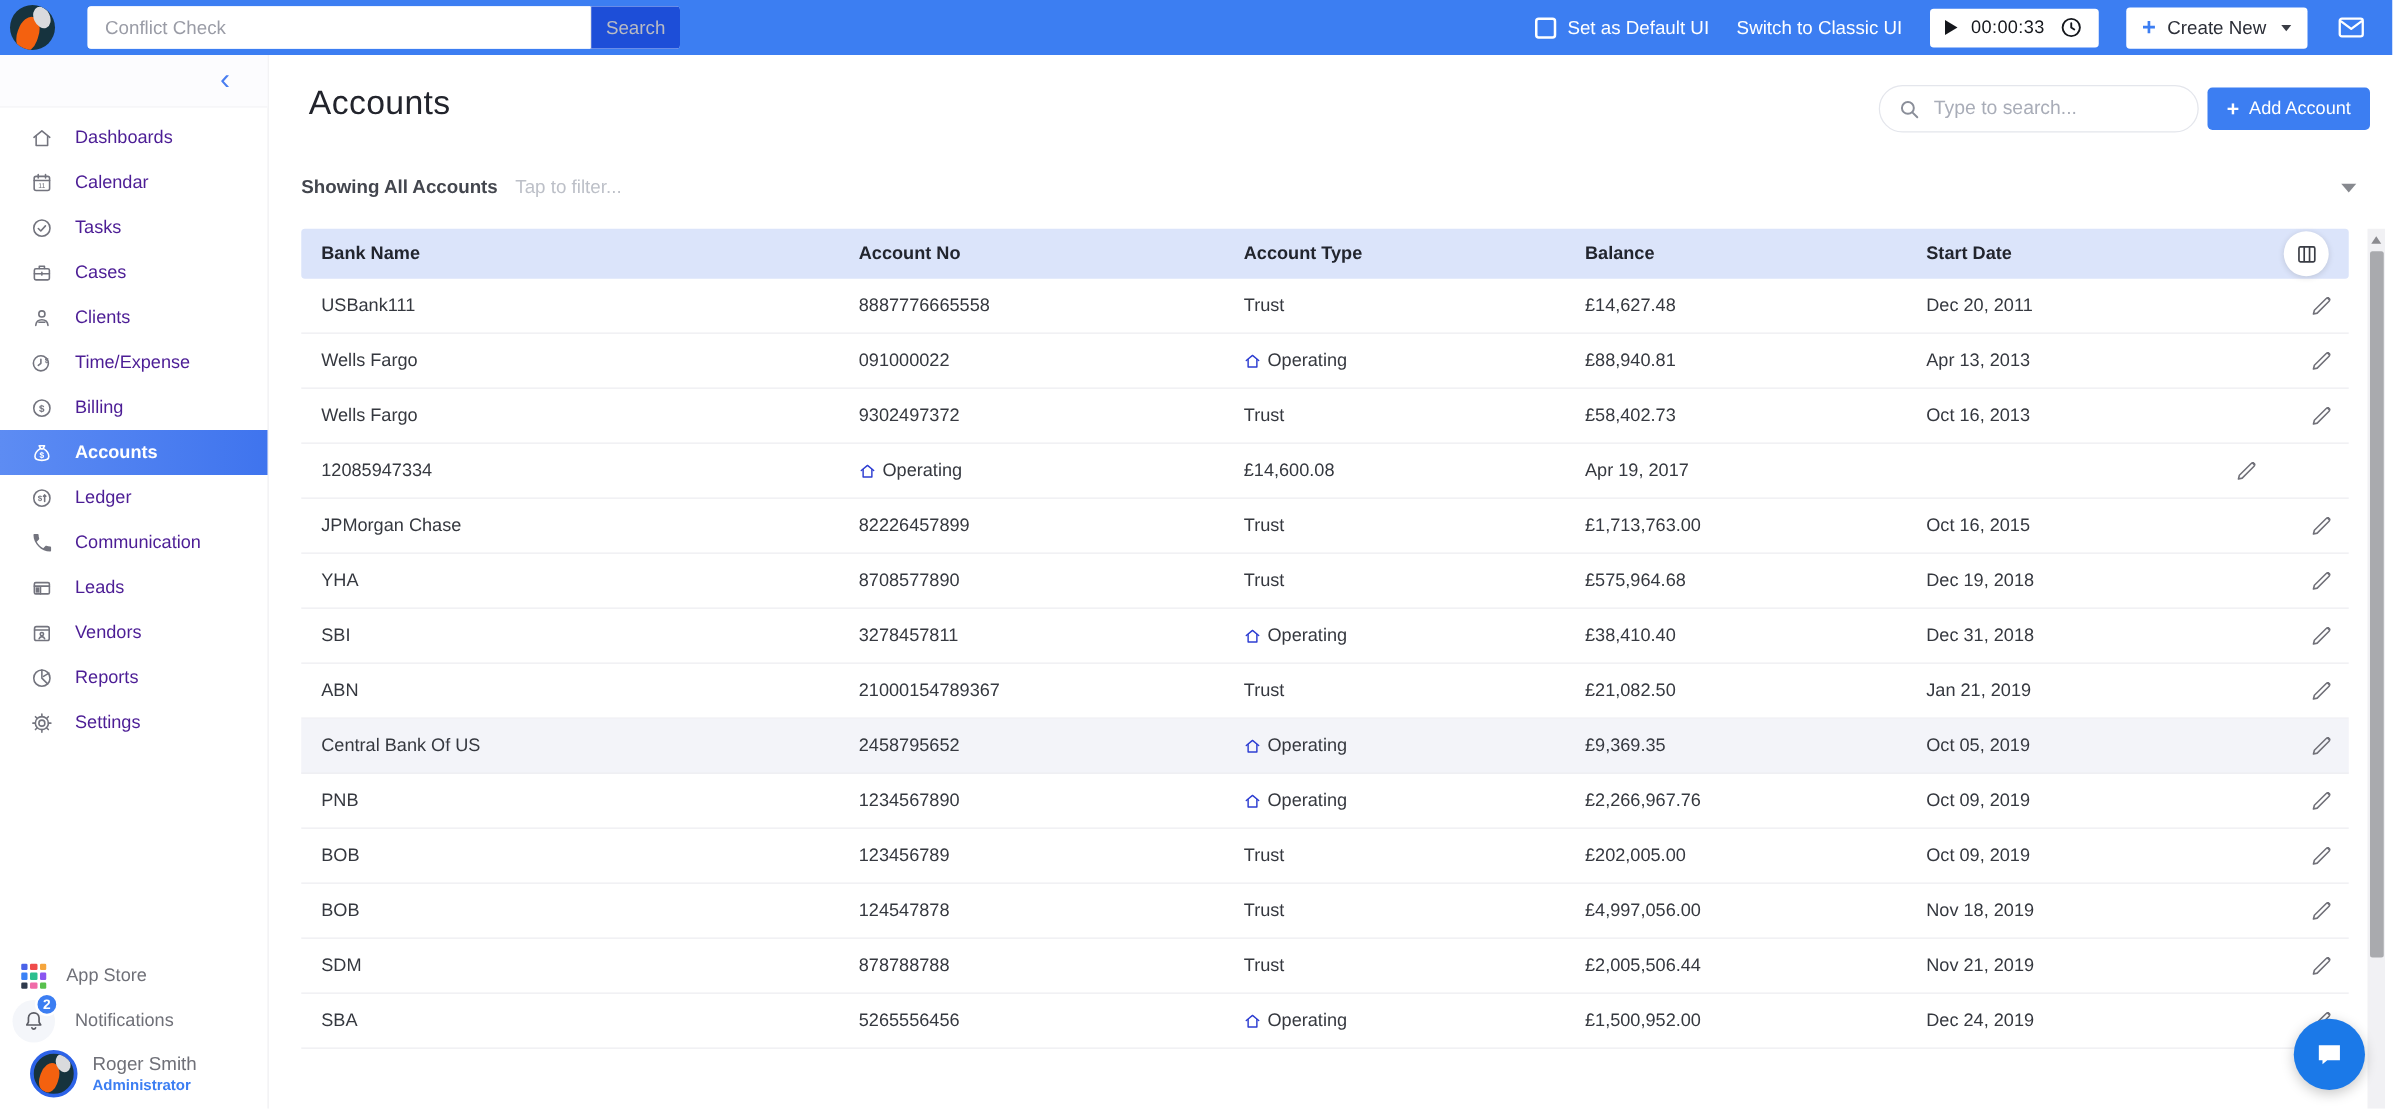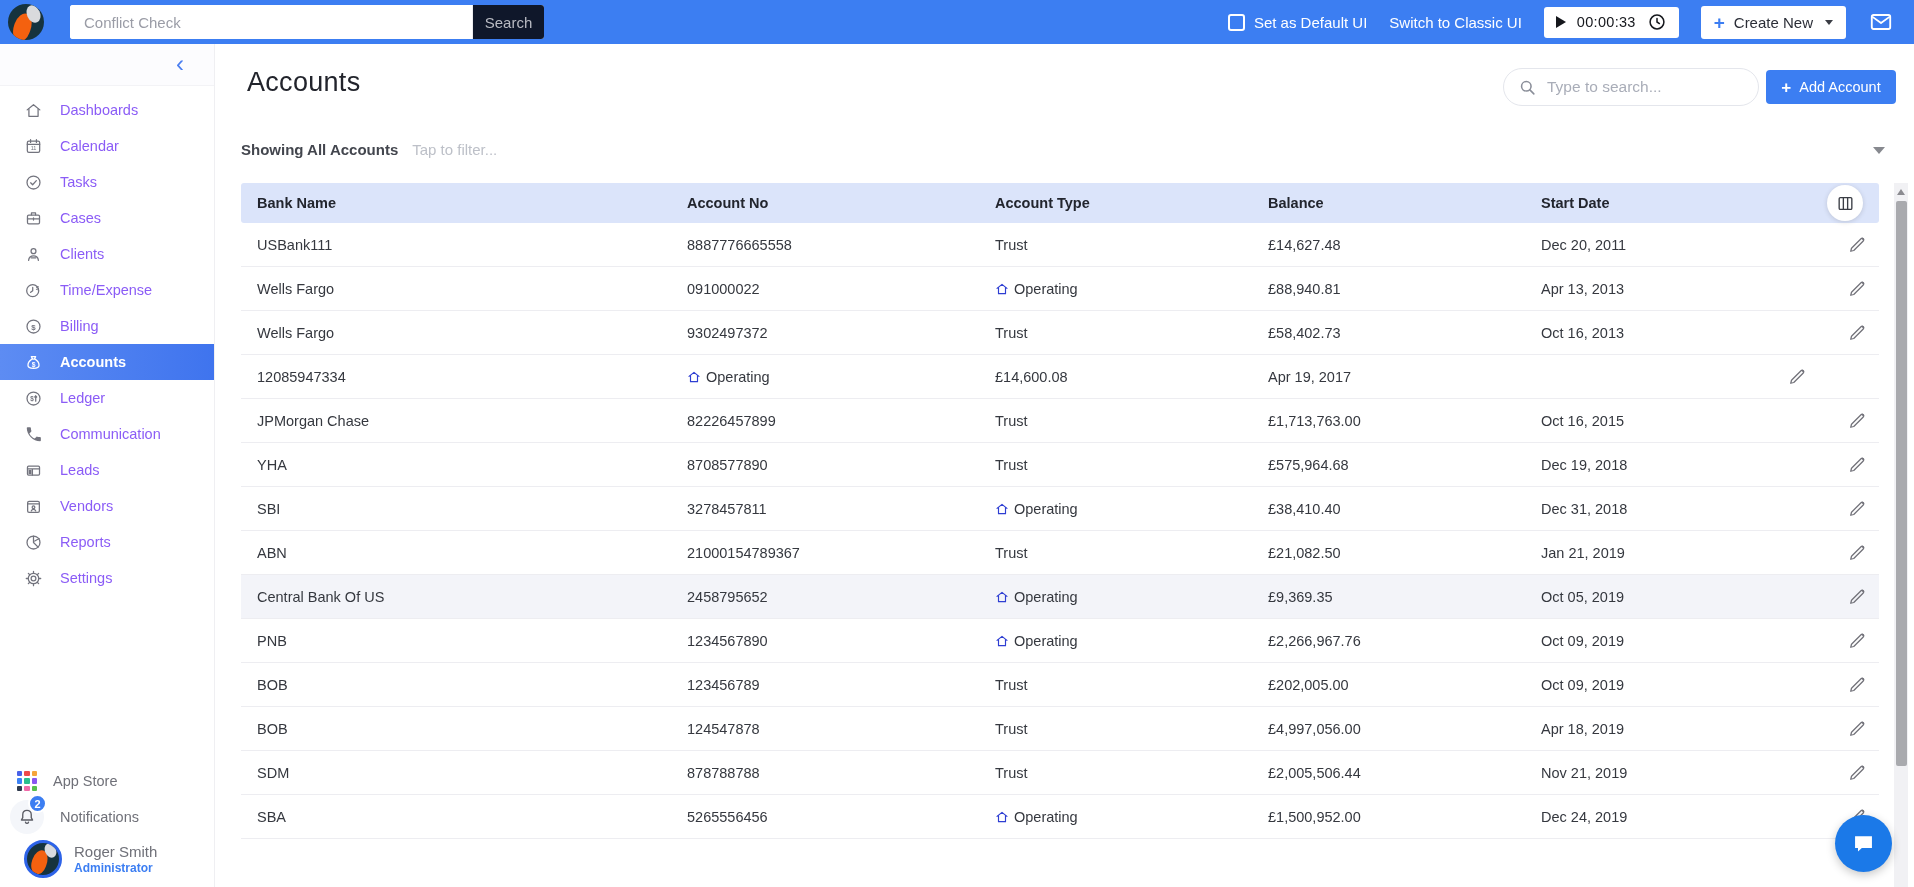--- a/index.html
+++ b/index.html
@@ -8,38 +8,38 @@
   .app{position:absolute;inset:0;width:1914px;height:887px}
 
   
   .topbar{position:absolute;top:0;left:0;width:1914px;height:44px;background:#3c7ef2;display:flex;align-items:center}
   .logo{width:36px;height:36px;border-radius:50%;background:#16333e;margin-left:8px;position:relative;overflow:hidden;flex:0 0 auto}
   .logo::before{content:"";position:absolute;width:17px;height:28px;background:#f4610f;border-radius:55% 60% 45% 55%;left:6px;top:9px;transform:rotate(20deg)}
   .logo::after{content:"";position:absolute;width:13px;height:18px;background:#d9dadd;border-radius:50%;right:4px;top:1px;transform:rotate(-24deg)}
   .conflict-box{margin-left:26px;width:474px;height:34px;background:#fff;border-radius:3px;display:flex;align-items:stretch;overflow:hidden}
   .conflict-input{flex:1;border:none;outline:none;font-size:15px;color:#444;padding:0 14px;font-family:inherit}
   .conflict-input::placeholder{color:#9a9ca6}
-  .conflict-btn{width:72px;border:none;border-left:1px solid #ececee;color:#b9bbc3;font-size:15px;background:#0f172a;font-family:inherit;cursor:pointer}
+  .conflict-btn{width:72px;border:none;border-left:1px solid #ececee;color:#b9bbc3;font-size:15px;background:#1d4ed8;font-family:inherit;cursor:pointer}
   .topbar-right{margin-left:auto;display:flex;align-items:center;gap:22px;margin-right:20px;color:#fff}
   .chk-row{display:flex;align-items:center;gap:9px;font-size:15px;cursor:pointer}
   .chk{width:17px;height:17px;border:2px solid #fff;border-radius:3px;background:transparent}
   .classic-link{font-size:15px;cursor:pointer}
   .timer{background:#fff;border-radius:3px;height:31px;display:flex;align-items:center;gap:11px;padding:0 12px;color:#15171c}
   .play{width:0;height:0;border-left:10px solid #15171c;border-top:6px solid transparent;border-bottom:6px solid transparent;cursor:pointer}
   .timer-text{font-size:14.5px;letter-spacing:.3px}
   .create-btn{background:#fff;border-radius:3px;height:33px;display:flex;align-items:center;gap:9px;padding:0 13px;color:#2b2e37;font-size:15px;cursor:pointer}
   .create-plus{color:#3c7ef2;font-size:19px;font-weight:700;line-height:1}
   .caret{width:0;height:0;border-left:4.5px solid transparent;border-right:4.5px solid transparent;border-top:5px solid #3a3d45;margin-left:3px}
 
   
   .sidebar{position:absolute;top:44px;left:0;width:215px;height:843px;background:#fff;border-right:1px solid #efeff2}
   .side-top{height:42px;border-bottom:1px solid #f3f3f6;background:#fcfcfe;position:relative}
   .collapse{position:absolute;right:30px;top:5px;font-size:24px;color:#4a7ef0;cursor:pointer;line-height:30px}
   .menu{margin-top:6px}
-  .side-item{height:36px;display:flex;align-items:center;gap:17px;padding-left:23px;color:#8b5cf6;font-size:14.5px;cursor:pointer}
+  .side-item{height:36px;display:flex;align-items:center;gap:17px;padding-left:23px;color:#4c1d95;font-size:14.5px;cursor:pointer}
   .side-item.sel{background:linear-gradient(90deg,#5d8cf3,#3f74ee);color:#fff;font-weight:700}
   svg [data-s]{stroke:#73747e;fill:none;stroke-width:1.6;stroke-linecap:round;stroke-linejoin:round}
   svg [data-f]{fill:#73747e;stroke:none;font-family:"Liberation Sans",sans-serif}
   .sel svg [data-s]{stroke:#fff}
   .sel svg [data-f]{fill:#fff}
   .s-ic{width:20px;height:20px;display:flex;align-items:center;justify-content:center}
   .side-footer{position:absolute;left:0;bottom:4px;width:100%}
   .foot-item{display:flex;align-items:center;gap:16px;padding-left:17px;height:36px;color:#6f7078;font-size:14.5px;cursor:pointer}
   .appgrid{width:20px;height:20px;display:grid;grid-template-columns:repeat(3,1fr);gap:2px}
   .appgrid i{border-radius:1px;display:block}
@@ -552,21 +552,21 @@
               </span>
             </div>
           </div>
           <div class="trow">
             <div class="cell">BOB</div>
             <div class="cell">124547878</div>
             <div class="cell type-cell">
               <span>Trust</span>
             </div>
             <div class="cell">£4,997,056.00</div>
-            <div class="cell">Apr 18, 2019</div>
+            <div class="cell">Nov 18, 2019</div>
             <div class="edit-cell">
               <span class="edit-btn">
                 <svg width="20" height="20" viewBox="0 0 24 24" fill="none" stroke="#717179" stroke-width="1.5" stroke-linejoin="round">
                   <path d="M4.5 19.5l.9-3.6L16.8 4.5c.7-.7 1.8-.7 2.5 0l.2.2c.7.7.7 1.8 0 2.5L8.1 18.6l-3.6.9z"></path>
                   <path fill="#717179" stroke="none" d="M17.2 4.3l2.5 2.5.8-.8c.4-.4.4-1.1 0-1.5l-1-1c-.4-.4-1.1-.4-1.5 0z"></path>
                 </svg>
               </span>
             </div>
           </div>
           <div class="trow">

